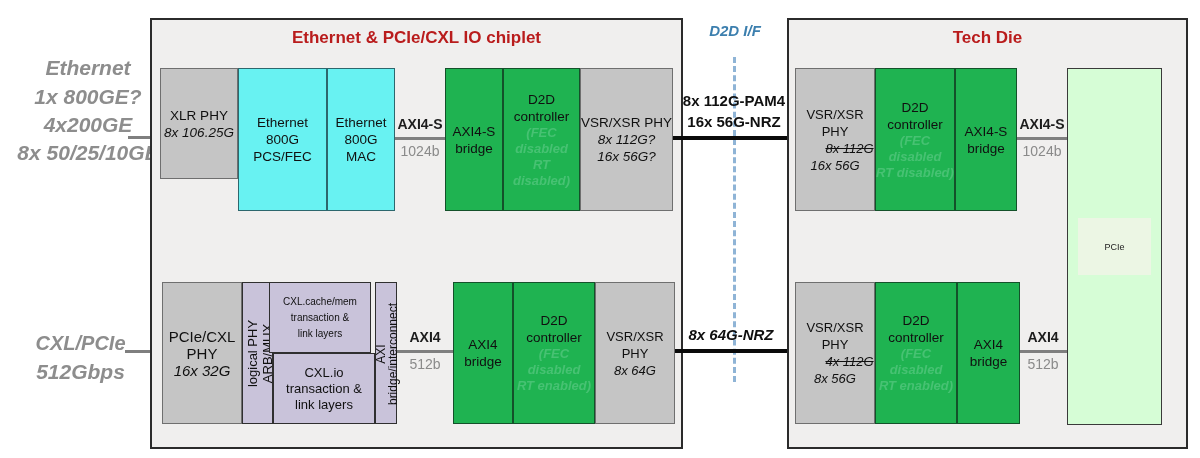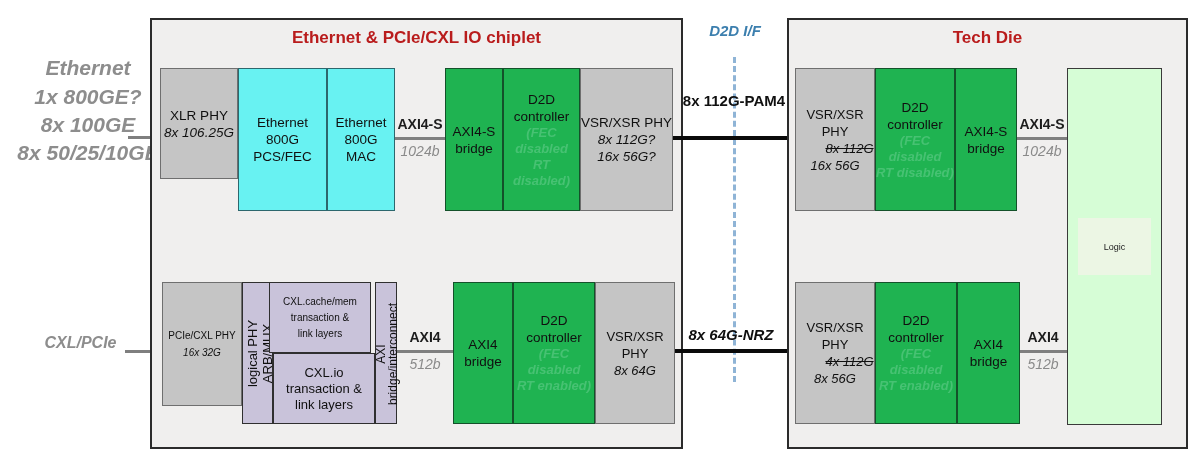--- a/index.html
+++ b/index.html
@@ -16,21 +16,21 @@
   .purple{background:#c9c3da;border:1.5px solid #2f2f2f;}
   .lightgreen{background:#d6fdd6;border:1.5px solid #3a3a3a;}
   .title{position:absolute;width:100%;text-align:center;font-weight:700;font-size:17px;color:#b91c1c;}
   .spec{font-style:italic;}
   .strike{text-decoration:line-through;margin-left:29px;}
   .subgreen{font-style:italic;font-weight:600;color:#47c273;font-size:13px;line-height:16px;}
   .wire{position:absolute;background:#7f7f7f;}
   .wire.black{background:#0a0a0a;}
   .wl{position:absolute;text-align:center;font-size:14px;}
   .bus{font-weight:700;color:#1c1c1c;}
-  .bw{font-style:italic;color:#8a8a8a;}
+  .bw{color:#8a8a8a;}
   .dlink{position:absolute;text-align:center;font-weight:600;font-size:15px;
          line-height:21px;color:#101010;}
   .side{position:absolute;text-align:center;color:#8d8d8d;font-weight:700;font-style:italic;}
   .side .t{font-size:21px;line-height:30px;}
   .side .l{font-size:21px;line-height:28px;}
   .dashline{position:absolute;border-left:3px dashed #8fb4d6;width:0;}
   .d2dif{position:absolute;text-align:center;font-size:15px;font-weight:700;
          font-style:italic;color:#3c7fae;}
   .vtext{position:absolute;display:flex;flex-direction:column;align-items:center;
          justify-content:center;transform:rotate(-90deg);text-align:center;}
@@ -38,25 +38,26 @@
          justify-content:center;font-size:9px;color:#222;}
 </style>
 </head>
 <body>
 
 <div class="canvas">
 
   <div class="side" style="left:8px;top:53px;width:160px;">
     <div class="t">Ethernet</div>
     <div class="l">1x 800GE?</div>
-    <div class="l">8x 100GE</div>
+    <div class="l">4x200GE</div>
     <div class="l">8x 50/25/10GE</div>
   </div>
   <div class="side" style="left:8px;top:328px;width:145px;">
-    <div class="t" style="font-size:16px;">CXL/PCIe</div>
+    <div class="t" style="font-size:20px;">CXL/PCIe</div>
+    <div class="l">512Gbps</div>
   </div>
 
   <div class="wire" style="left:128px;top:136px;width:34px;height:3px;"></div>
   <div class="wire" style="left:125px;top:350px;width:39px;height:3px;"></div>
 
   <div class="abs container" style="left:150px;top:18px;width:533px;height:431px;">
     <div class="title" style="top:8px;">Ethernet &amp; PCIe/CXL IO chiplet</div>
   </div>
 
   <div class="box gray" style="left:160px;top:68px;width:78px;height:111px;">
@@ -87,21 +88,21 @@
     <span>controller</span>
     <span class="subgreen">(FEC disabled</span>
     <span class="subgreen">RT disabled)</span>
   </div>
   <div class="box gray" style="left:580px;top:68px;width:93px;height:143px;">
     <span>VSR/XSR PHY</span>
     <span class="spec">8x 112G?</span>
     <span class="spec">16x 56G?</span>
   </div>
 
-  <div class="box gray" style="left:162px;top:282px;width:80px;height:124px;font-size:10px;">
+  <div class="box gray" style="left:162px;top:282px;width:80px;height:142px;font-size:15px;">
     <span>PCIe/CXL PHY</span>
     <span class="spec">16x 32G</span>
   </div>
   <div class="box purple" style="left:242px;top:282px;width:31px;height:142px;">
     <div class="vtext" style="width:142px;height:31px;left:-55px;top:55px;font-size:13px;line-height:15px;font-weight:400;">
       <span>logical PHY</span>
       <span>ARB/MUX</span>
     </div>
   </div>
   <div class="box purple" style="left:269px;top:282px;width:102px;height:71px;font-size:10px;line-height:16px;">
@@ -139,20 +140,21 @@
     <span>VSR/XSR PHY</span>
     <span class="spec">8x 64G</span>
   </div>
 
   <div class="dashline" style="left:733px;top:57px;height:325px;"></div>
   <div class="d2dif" style="left:700px;top:14px;width:70px;margin-top:8px;">D2D I/F</div>
 
   <div class="wire black" style="left:673px;top:136px;width:122px;height:4px;"></div>
   <div class="dlink" style="left:666px;top:90px;width:136px;">
     <div>8x 112G-PAM4</div>
+    <div>16x 56G-NRZ</div>
   </div>
 
   <div class="wire black" style="left:675px;top:349px;width:120px;height:4px;"></div>
   <div class="dlink" style="left:663px;top:324px;width:136px;font-style:italic;">
     <div>8x 64G-NRZ</div>
   </div>
 
   <div class="abs container" style="left:787px;top:18px;width:401px;height:431px;">
     <div class="title" style="top:8px;">Tech Die</div>
   </div>
@@ -192,16 +194,16 @@
     <span>AXI4</span>
     <span>bridge</span>
   </div>
 
   <div class="wire" style="left:1020px;top:350px;width:47px;height:3px;"></div>
   <div class="wl bus" style="left:1010px;top:329px;width:66px;">AXI4</div>
   <div class="wl bw" style="left:1010px;top:356px;width:66px;">512b</div>
 
   <div class="abs lightgreen" style="left:1067px;top:68px;width:95px;height:357px;"></div>
   <div class="logic-inner" style="left:1078px;top:218px;width:73px;height:57px;">
-    <span>Logic</span>
+    <span>PCIe</span>
   </div>
 
 </div>
 
 </body></html>

